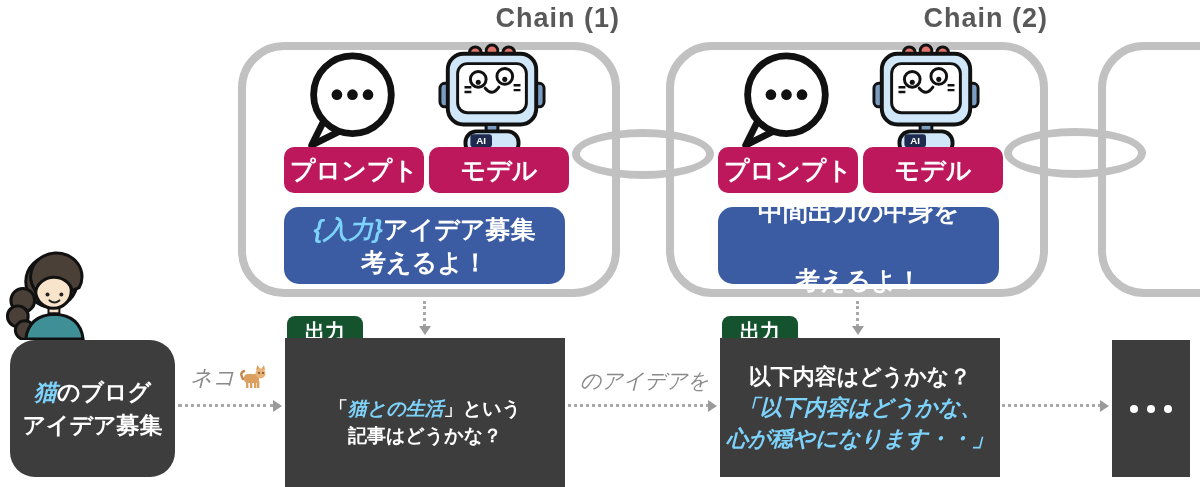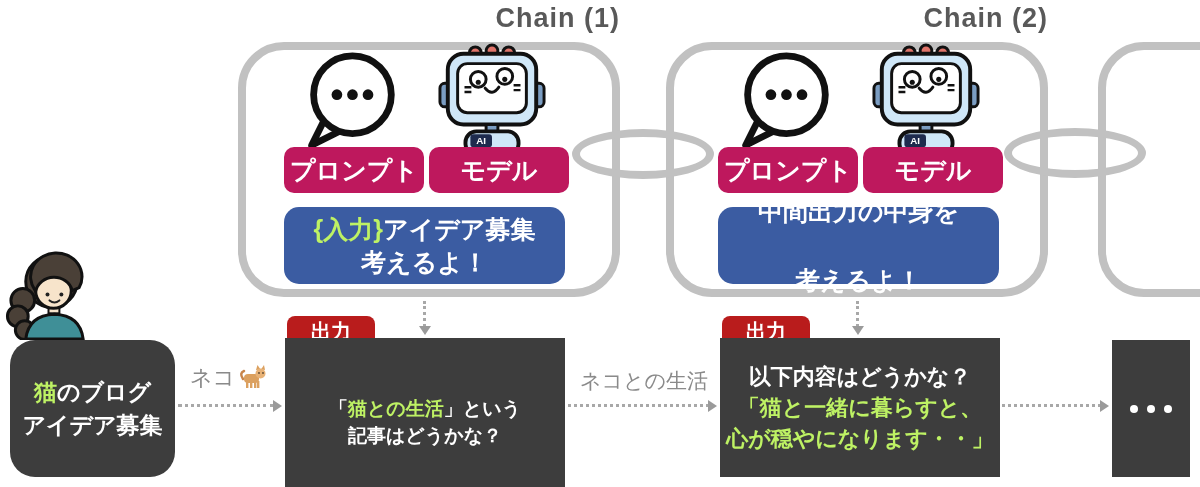--- a/index.html
+++ b/index.html
@@ -30,55 +30,55 @@
     color:#ffffff;font-size:25px;font-weight:bold;display:flex;align-items:center;justify-content:center;
   }
   .p1{left:284px;} .m1{left:429px;} .p2{left:718px;} .m2{left:863px;}
   
   .bluebox{
     position:absolute;top:207px;width:281px;height:77px;background:#3b5ca2;border-radius:15px;
     color:#ffffff;font-size:25px;font-weight:bold;text-align:center;
     display:flex;flex-direction:column;justify-content:center;line-height:1.3;
   }
   .b1{left:284px;} .b2{left:718px;gap:36px;}
-  .cream{color:#bef264;}
+  .cream{color:#7dd3fc;font-style:italic;}
   
   .darkbox{
     position:absolute;background:#3d3d3d;color:#ffffff;text-align:center;
     display:flex;flex-direction:column;justify-content:center;line-height:1.42;
   }
   .box-input{left:10px;top:340px;width:165px;height:137px;font-size:23px;font-weight:bold;border-radius:25px;}
   .box-out1{left:285px;top:338px;width:280px;height:170px;font-size:19px;font-weight:bold;}
   .box-out2{left:720px;top:338px;width:280px;height:139px;font-size:22px;font-weight:bold;}
   .box-more{left:1112px;top:340px;width:78px;height:137px;}
   .dots{display:flex;gap:9px;justify-content:center;align-items:center;height:100%;}
   .dots i{width:8px;height:8px;border-radius:50%;background:#ffffff;display:block;}
   
   .badge{
-    position:absolute;width:88px;height:31px;background:#b91c1c;border-radius:8px;
+    position:absolute;width:76px;height:31px;background:#14532d;border-radius:8px;
     color:#fff;font-size:20px;font-weight:bold;display:flex;align-items:center;justify-content:center;
   }
   .g1{left:287px;top:316px;} .g2{left:722px;top:316px;}
   
   .harrow{position:absolute;height:0;border-top:3px dotted #a8a8a8;}
   .harrow:after{
     content:"";position:absolute;right:-8px;top:-7px;width:0;height:0;
     border-top:6px solid transparent;border-bottom:6px solid transparent;border-left:9px solid #9a9a9a;
   }
   .a1{left:178px;top:404px;width:96px;}
   .a2{left:568px;top:404px;width:141px;}
   .a3{left:1002px;top:404px;width:99px;}
   .varrow{position:absolute;width:0;border-left:3px dotted #a8a8a8;height:26px;top:301px;}
   .varrow:after{
     content:"";position:absolute;left:-7px;bottom:-8px;width:0;height:0;
     border-left:6px solid transparent;border-right:6px solid transparent;border-top:9px solid #9a9a9a;
   }
   .v1{left:423px;} .v2{left:856px;}
   
-  .flowlabel{position:absolute;color:#8a8a8a;font-size:22px;display:flex;align-items:center;gap:4px;}
+  .flowlabel{position:absolute;color:#8a8a8a;font-size:22px;display:flex;align-items:center;gap:4px;font-style:italic;}
   .l1{left:190px;top:363px;}
   .l2{left:580px;top:367px;font-size:21px;}
   .icon-svg{position:absolute;}
 </style>
 </head>
 <body>
 
 <div class="stage">
 
   <div class="chain-title t1">Chain (1)</div>
@@ -197,26 +197,26 @@
     </svg>
   </div>
 
   <div class="badge g1">出力</div>
   <div class="darkbox box-out1">
     <div><span>「</span><span class="cream">猫との生活</span><span>」という</span></div>
     <div>記事はどうかな？</div>
   </div>
 
   <div class="harrow a2"></div>
-  <div class="flowlabel l2">ネコとの生活</div>
+  <div class="flowlabel l2">のアイデアを</div>
 
   <div class="badge g2">出力</div>
   <div class="darkbox box-out2">
     <div>以下内容はどうかな？</div>
-    <div class="cream">「猫と一緒に暮らすと、</div>
+    <div class="cream">「以下内容はどうかな、</div>
     <div class="cream">心が穏やになります・・」</div>
   </div>
 
   <div class="harrow a3"></div>
 
   <div class="darkbox box-more">
     <div class="dots">
         <i></i>
         <i></i>
         <i></i>

